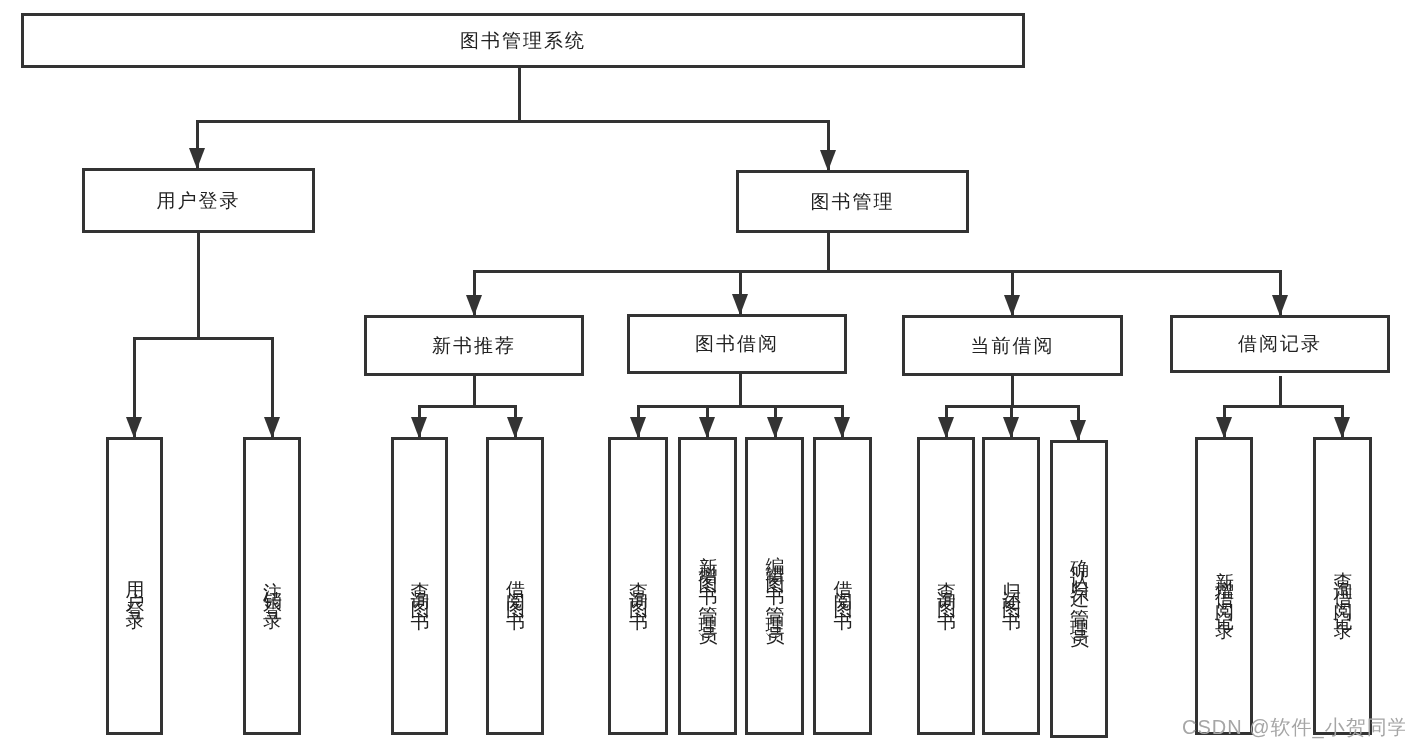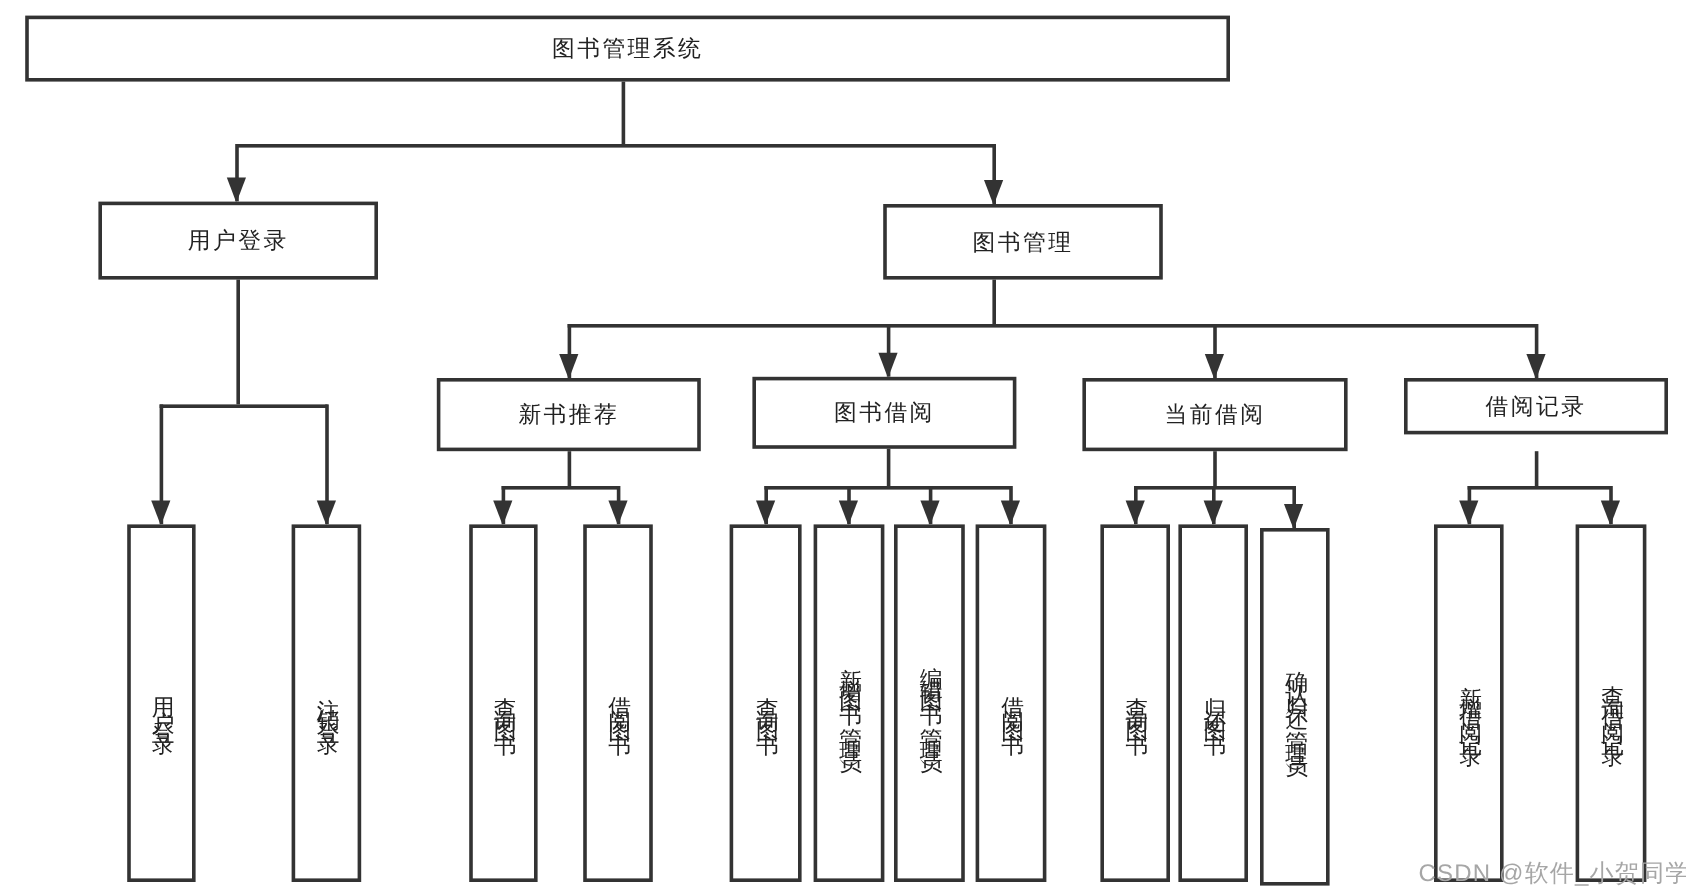--- a/index.html
+++ b/index.html
@@ -69,21 +69,21 @@
 
   <div class="box" style="left:364px;top:315px;width:220px;height:61px">
     <span>新书推荐</span>
   </div>
   <div class="box" style="left:627px;top:314px;width:220px;height:60px">
     <span>图书借阅</span>
   </div>
   <div class="box" style="left:902px;top:315px;width:221px;height:61px">
     <span>当前借阅</span>
   </div>
-  <div class="box" style="left:1170px;top:315px;width:220px;height:47px">
+  <div class="box" style="left:1170px;top:315px;width:220px;height:58px">
     <span>借阅记录</span>
   </div>
 
   <div class="vline" style="left:197px;top:233px;height:104px"></div>
   <div class="hline" style="left:133px;top:337px;width:140px"></div>
   <div class="vline" style="left:133px;top:337px;height:100px"></div>
   <div class="arrow" style="left:126px;top:417px"></div>
   <div class="vline" style="left:271px;top:337px;height:100px"></div>
   <div class="arrow" style="left:264px;top:417px"></div>
 

